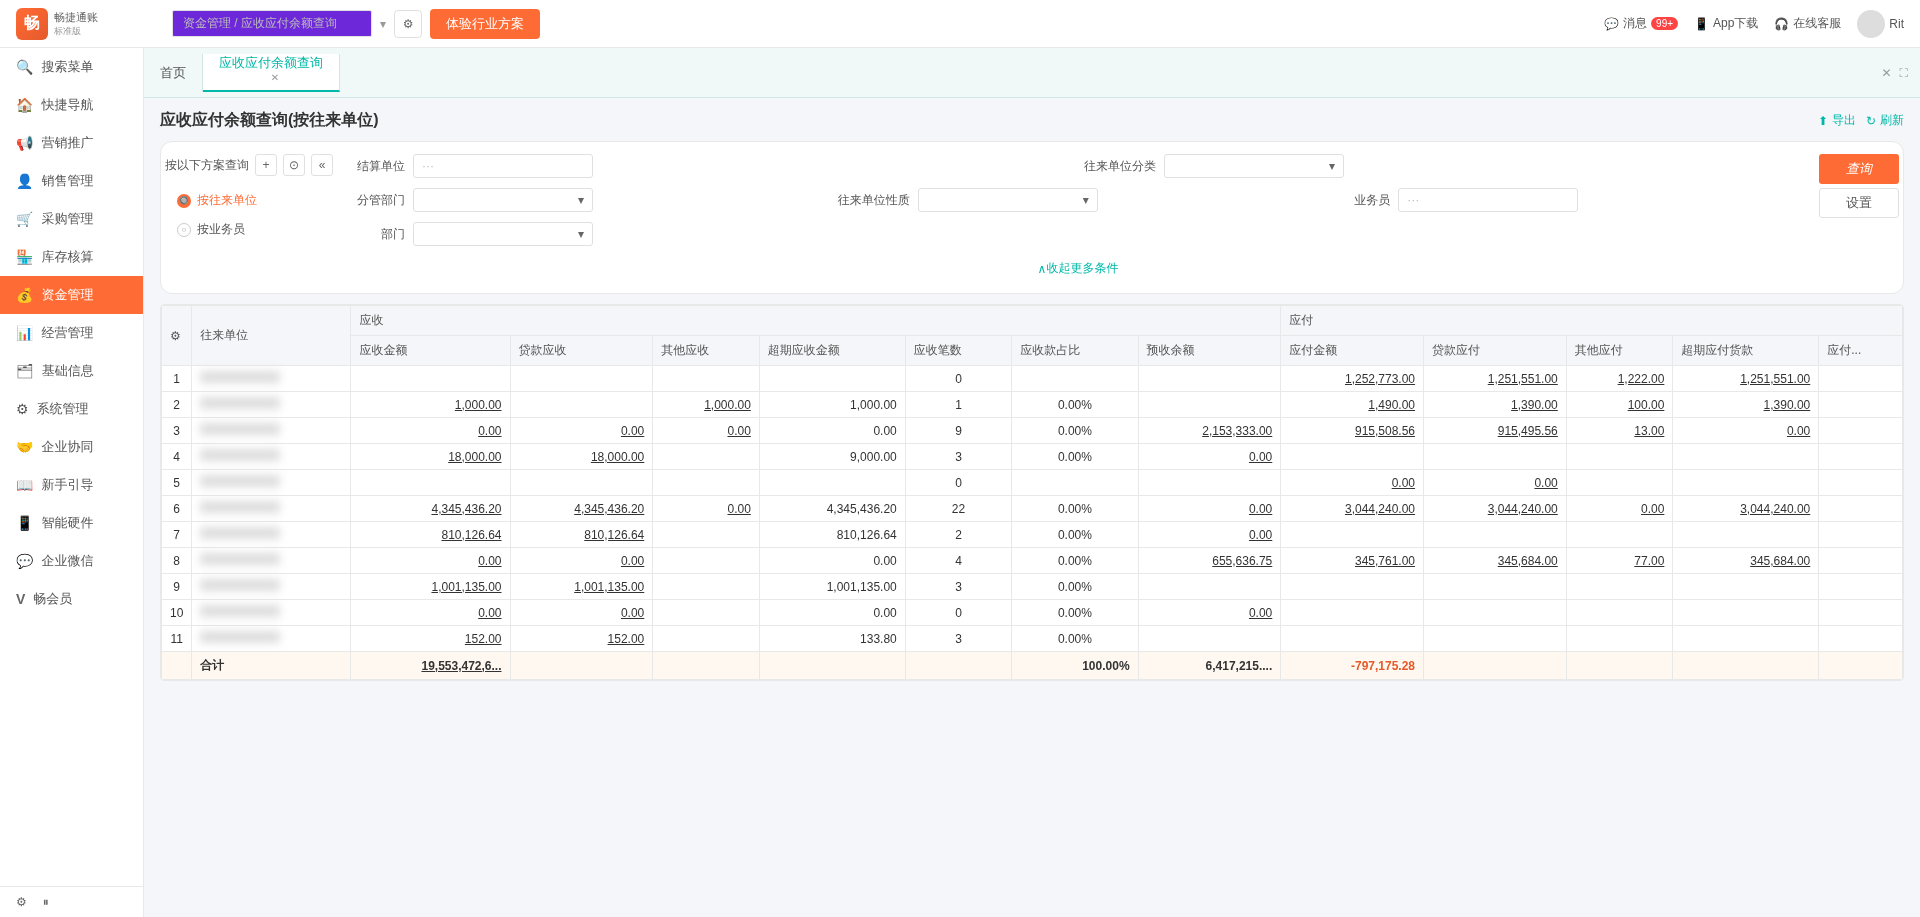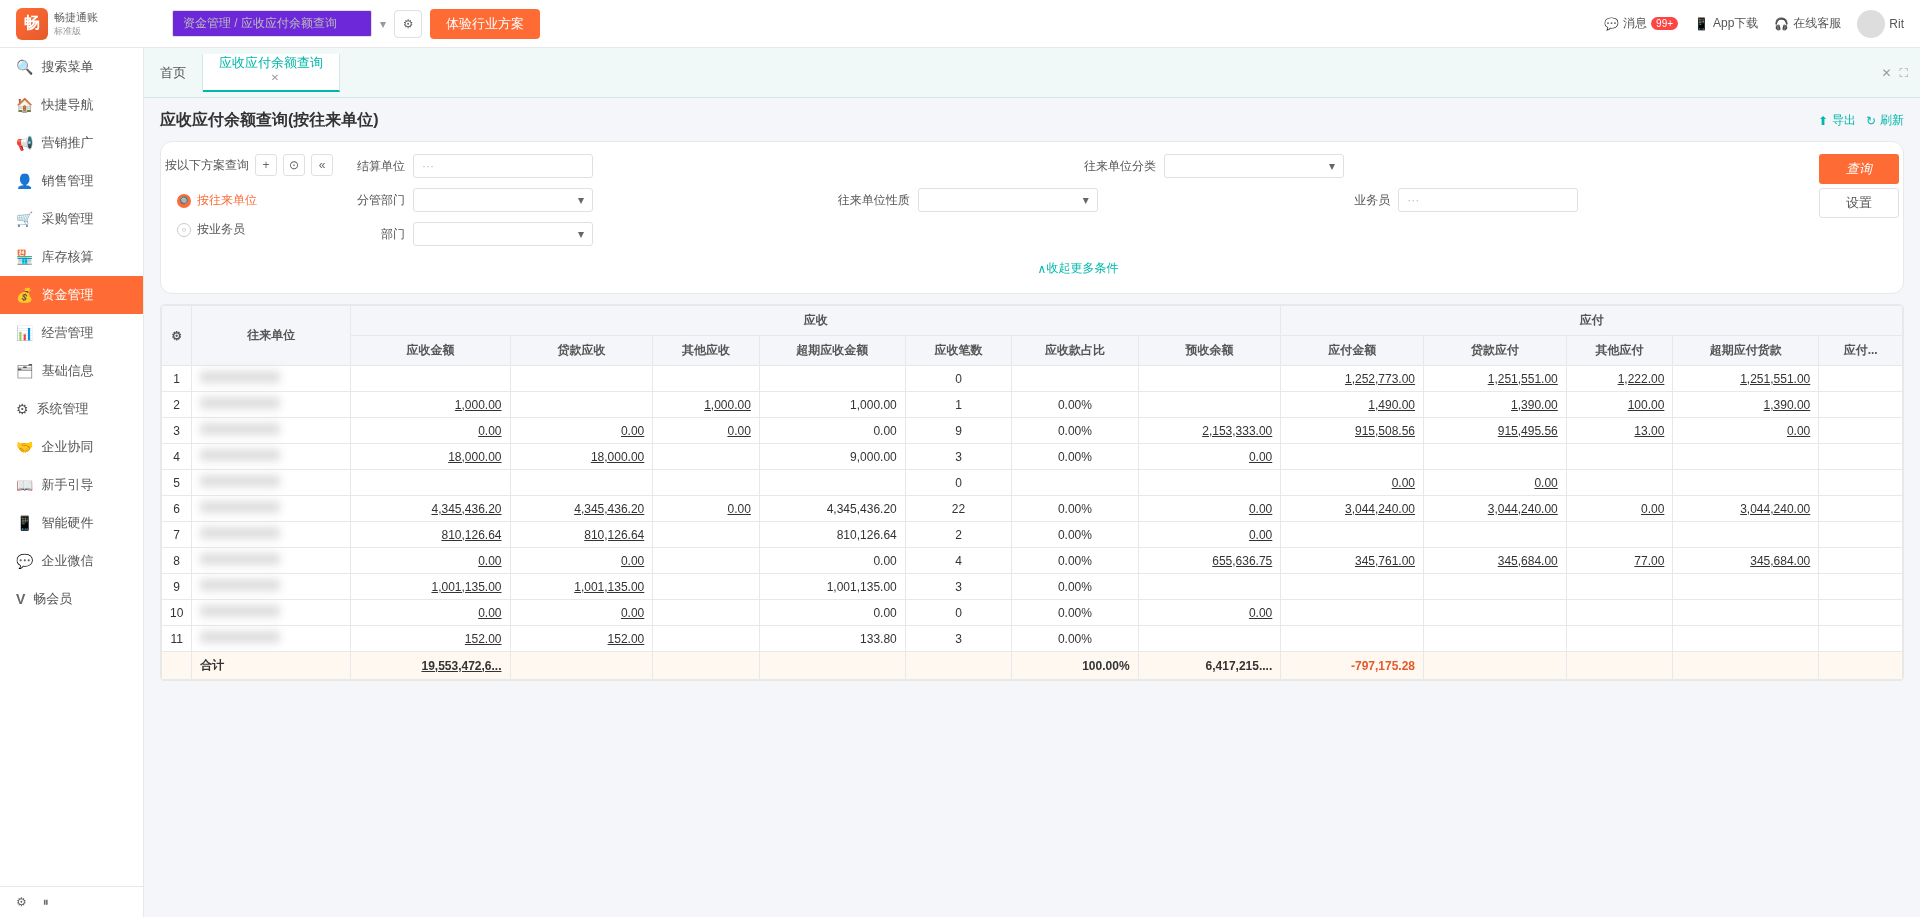--- a/index.html
+++ b/index.html
@@ -312,23 +312,23 @@
     }
     .data-table {
       width: 100%;
       border-collapse: collapse;
       font-size: 12px;
     }
     .data-table th {
       background: #f5f6fa;
       border: 1px solid #e8e8e8;
       padding: 6px 8px;
-      text-align: center;
+      text-align: left;
       color: #555;
-      font-weight: bold;
+      font-weight: normal;
       white-space: nowrap;
     }
     .data-table td {
       border: 1px solid #e8e8e8;
       padding: 5px 8px;
       text-align: right;
       color: #333;
       white-space: nowrap;
     }
     .data-table td.center { text-align: center; }

